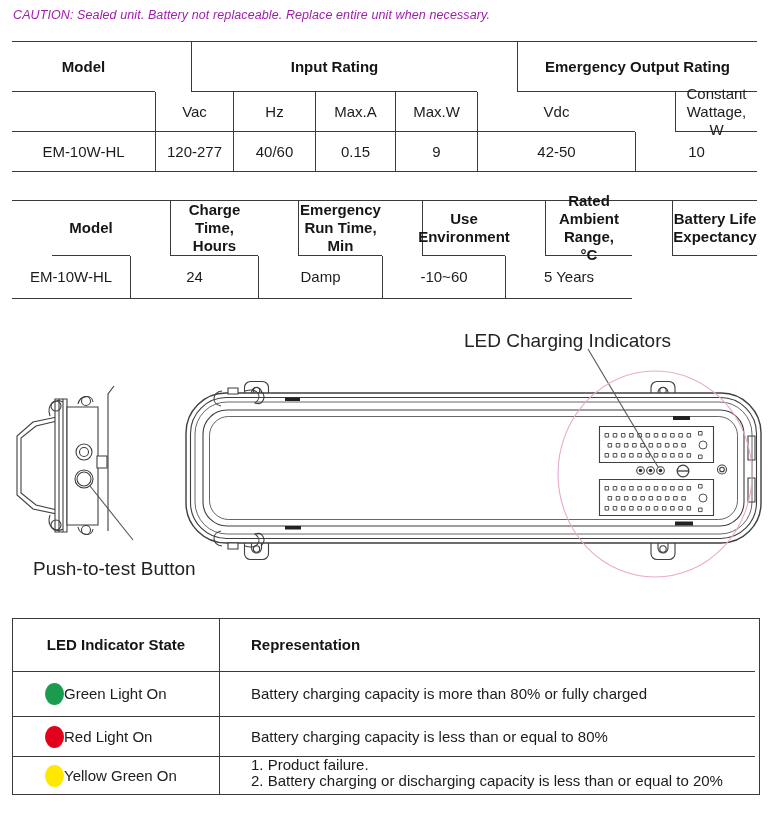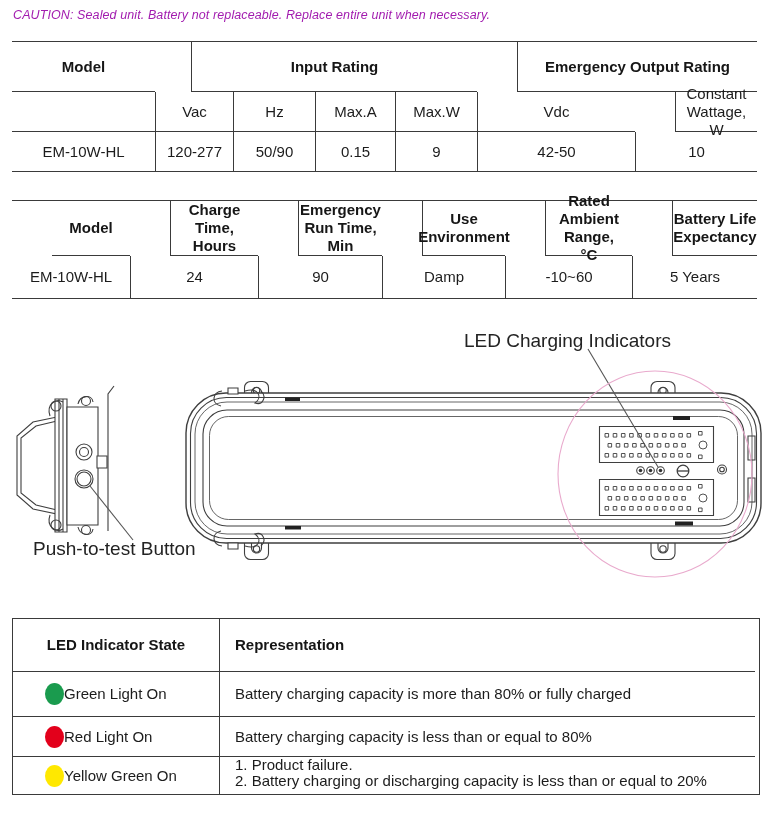--- a/index.html
+++ b/index.html
@@ -23,21 +23,21 @@
   #t1 .c1{grid-column:2/6;margin-left:36px;}
   #t1 .c2{grid-column:6/8;}
   
   #t2{left:12px;top:200px;width:745px;border-top:1.4px solid #3a3a3a;
       grid-template-columns:118px 128px 124px 123px 127px 125px;
       grid-template-rows:55px 43px;}
   
   #t3{left:12px;top:618px;width:746px;border:1.4px solid #3a3a3a;
       grid-template-columns:206px 536px;
       grid-template-rows:53px 45px 40px 37px;}
-  #t3 .left{justify-content:flex-start;text-align:left;padding-left:15px;}
+  #t3 .left{justify-content:flex-start;text-align:left;padding-left:31px;}
   #t3 .staterow{justify-content:flex-start;text-align:left;padding-left:32px;gap:0;}
   .dot{width:19px;height:22px;border-radius:50%;flex:0 0 auto;}
   .rep2{display:flex;flex-direction:column;justify-content:center;align-items:flex-start;line-height:16px;}
   
   .dlabel{font-size:19px;color:#232323;}
   svg{position:absolute;left:0;top:320px;}
   svg *{vector-effect:non-scaling-stroke;}
 </style>
 </head>
 <body>
@@ -52,45 +52,44 @@
   <div class="cell bb"></div>
   <div class="cell bb bl">Vac</div>
   <div class="cell bb bl">Hz</div>
   <div class="cell bb bl">Max.A</div>
   <div class="cell bb bl">Max.W</div>
   <div class="cell bb bl">Vdc</div>
   <div class="cell bb bl pad14">Constant Wattage, W</div>
 
   <div class="cell bb">EM-10W-HL</div>
   <div class="cell bb bl">120-277</div>
-  <div class="cell bb bl">50/90</div>
+  <div class="cell bb bl">40/60</div>
   <div class="cell bb bl">0.15</div>
   <div class="cell bb bl">9</div>
   <div class="cell bb bl">42-50</div>
   <div class="cell bb bl">10</div>
 </div>
 
 <div class="tbl" id="t2">
   <div class="cell hd bb pad14">Model</div>
   <div class="cell hd bb bl pad14">Charge Time, Hours</div>
   <div class="cell hd bb bl pad14">Emergency Run Time, Min</div>
   <div class="cell hd bb bl pad14">Use Environment</div>
   <div class="cell hd bb bl pad14">Rated Ambient Range, °C</div>
   <div class="cell hd bb bl pad14">Battery Life Expectancy</div>
 
   <div class="cell bb">EM-10W-HL</div>
   <div class="cell bb bl">24</div>
-  <div class="cell bb bl">90</div>
   <div class="cell bb bl">Damp</div>
   <div class="cell bb bl">-10~60</div>
   <div class="cell bb bl">5 Years</div>
 </div>
 
 <div class="abs dlabel" style="left:464px;top:330px;">LED Charging Indicators</div>
-<div class="abs dlabel" style="left:33px;top:538px;text-align:center;">Push-to-test Button</div>
+<div class="abs dlabel" style="left:33px;top:558px;text-align:center;">Push-to-test Button</div>
 
 <svg width="768" height="290" viewBox="0 320 768 290" fill="none" stroke="#3f3f3f" stroke-width="1.1">
 
   <g>
     <path d="M114,386 L108,394 L108,531"></path>
     <path fill="#fff" d="M57,417 L33,422 L17,436 L17,495 L33,509 L57,514 Z"></path>
     <path d="M57,421 L36,426 L21,438 L21,493 L36,505 L57,510"></path>
     <rect x="55" y="399" width="12" height="133" fill="#fff"></rect>
     <line x1="59" y1="399" x2="59" y2="532"></line>
     <line x1="63" y1="399" x2="63" y2="532"></line>

